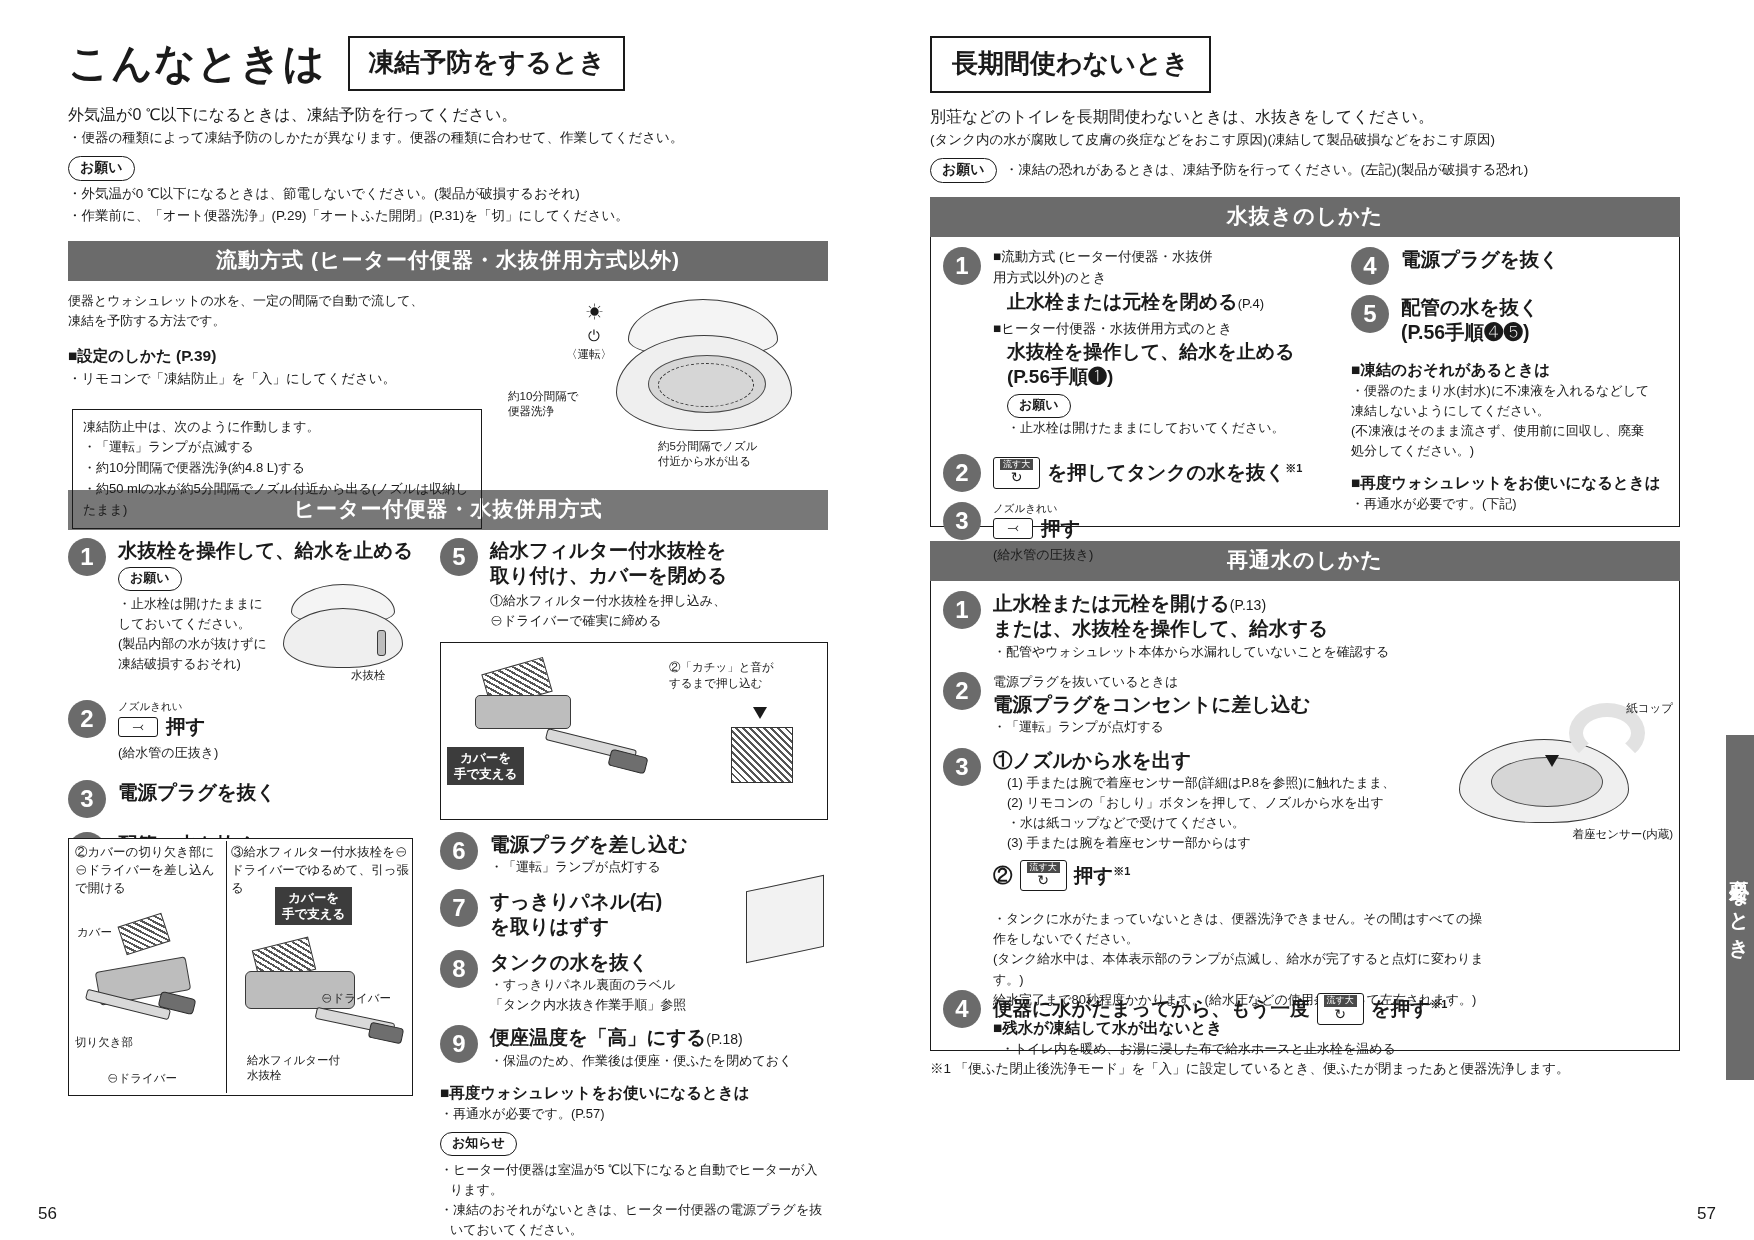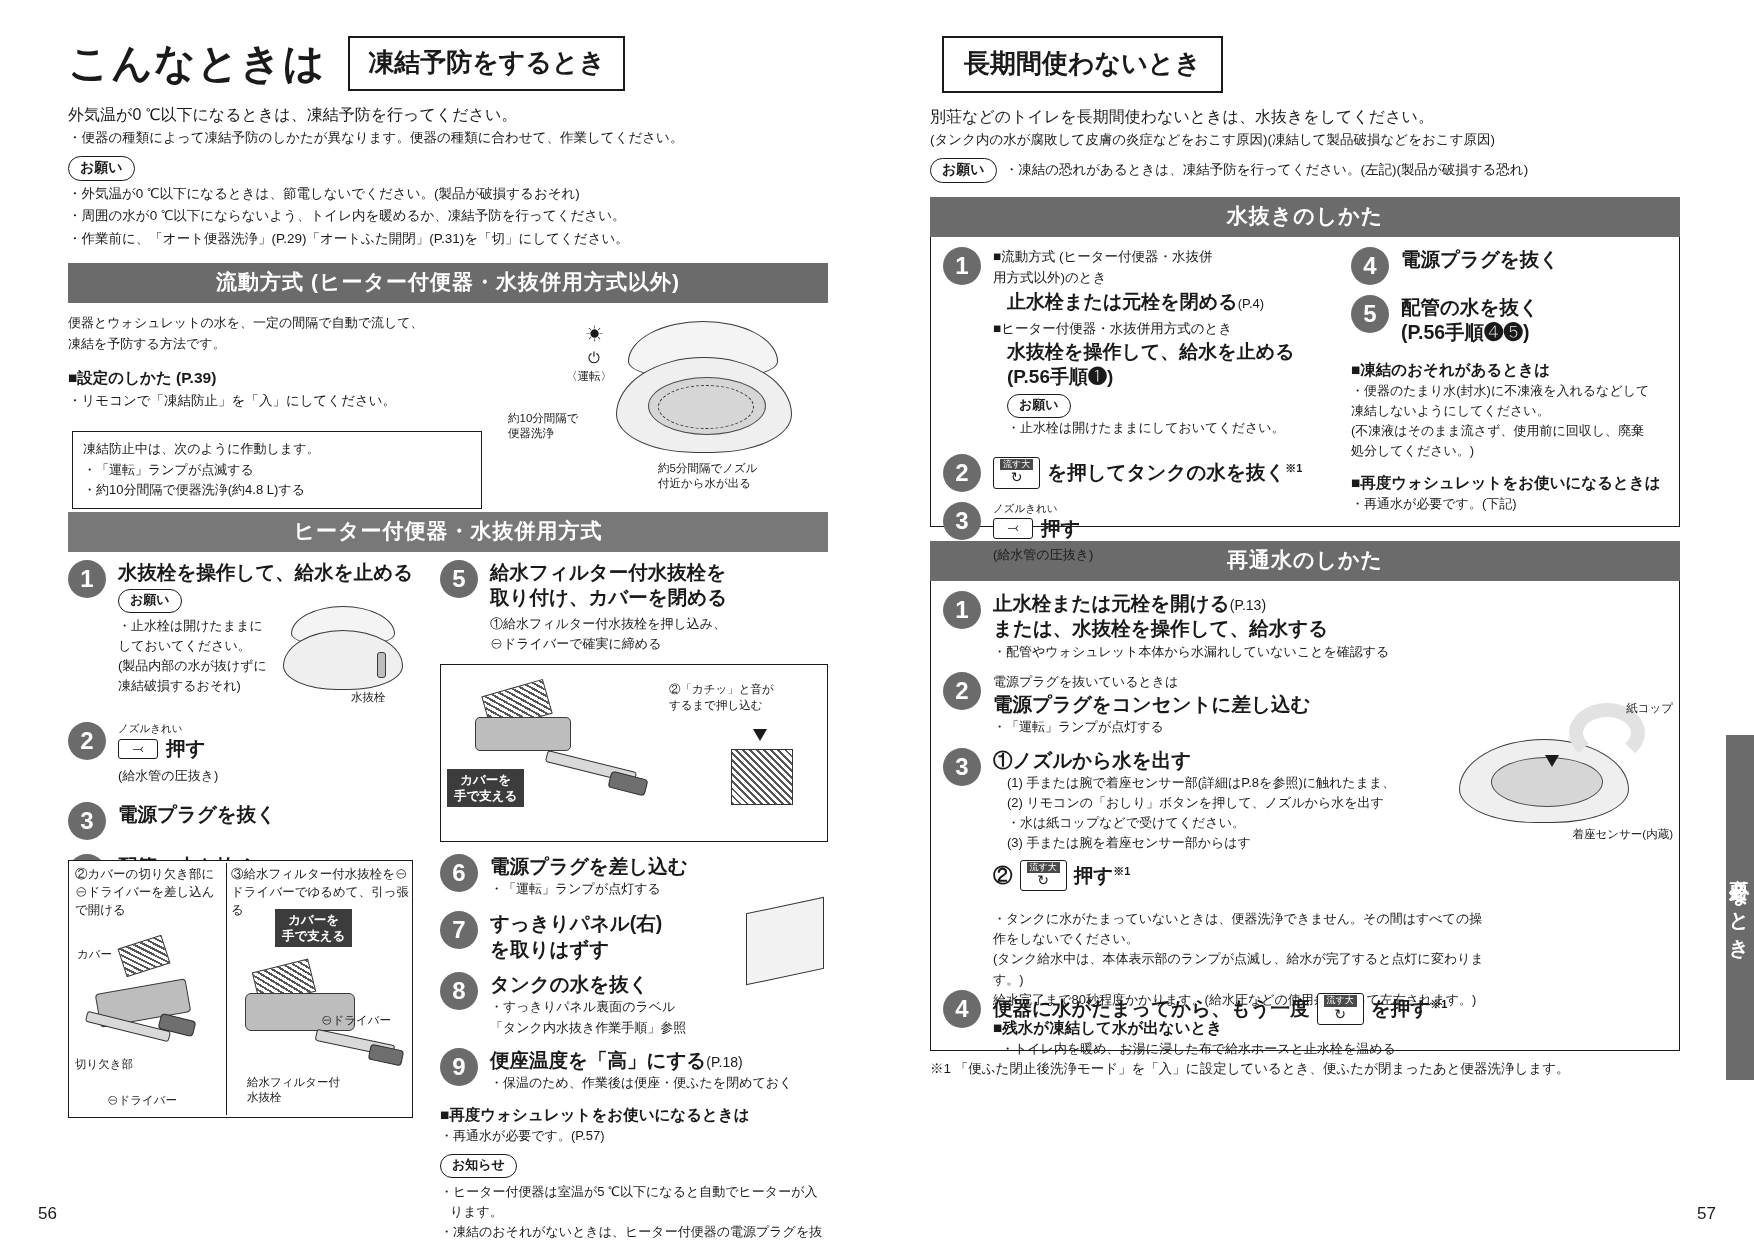--- a/index.html
+++ b/index.html
@@ -20,21 +20,21 @@
 
   .big-title {
     font-size:41px; font-weight:bold; letter-spacing:1px;
     display:inline-block; vertical-align:middle;font-family:Liberation Mono, monospace;
   }
   .title-box {
     display:inline-block; vertical-align:middle;
     border:2px solid #1a1a1a; padding:7px 18px 9px;
     font-size:26px; font-weight:bold; margin-left:18px;
   }
-  .title-box.solo { margin-left:12px; }
+  .title-box.solo { margin-left:0; }
 
   .lead { font-size:16px; margin:14px 0 2px; }
   .sub  { font-size:13.5px; margin:2px 0; line-height:1.5; }
   .sub.ind { padding-left:10px; text-indent:-10px; }
 
   .pill {
     display:inline-block; border:1.6px solid #1a1a1a; border-radius:13px;
     padding:1px 11px 3px; font-size:14px; font-weight:bold;
     background:#fff; line-height:1.35;
   }
@@ -143,37 +143,37 @@
       <span class="big-title">こんなときは</span>
       <span class="title-box">凍結予防をするとき</span>
     </div>
 
     <div class="lead">外気温が0 ℃以下になるときは、凍結予防を行ってください。</div>
     <div class="sub ind">・便器の種類によって凍結予防のしかたが異なります。便器の種類に合わせて、作業してください。</div>
 
     <div style="margin-top:8px">
       <span class="pill">お願い</span>
       <div class="sub ind" style="margin-top:3px">・外気温が0 ℃以下になるときは、節電しないでください。(製品が破損するおそれ)</div>
-      <div class="sub ind">・周囲の水が0 ℃以下にならないよう、トイレ内を暖めるか、凍結予防を行ってください。</div>
       <div class="sub ind">・作業前に、「オート便器洗浄」(P.29)「オートふた開閉」(P.31)を「切」にしてください。</div>
     </div>
 
     <div class="bar">流動方式 (ヒーター付便器・水抜併用方式以外)</div>
 
     <div style="position:relative; height:185px; border-bottom:0;">
       <div style="font-size:13px; line-height:1.6; margin-top:10px; white-space:pre-line; width:420px">便器とウォシュレットの水を、一定の間隔で自動で流して、
 凍結を予防する方法です。</div>
 
       <div style="font-size:15.5px; font-weight:bold; margin-top:14px">■設定のしかた (P.39)</div>
       <div class="sub" style="margin-top:2px">・リモコンで「凍結防止」を「入」にしてください。</div>
 
       <div class="note-box" style="position:absolute; left:4px; top:118px; width:410px">
         <div>凍結防止中は、次のように作動します。</div>
         <div>・「運転」ランプが点滅する</div>
         <div>・約10分間隔で便器洗浄(約4.8 L)する</div>
+        <div>・約50 mlの水が約5分間隔でノズル付近から出る(ノズルは収納したまま)</div>
       </div>
 
       <div style="position:absolute; left:440px; top:2px; width:300px; height:180px">
         <div class="lid" style="left:120px; top:6px; width:150px; height:58px;"></div>
         <div class="toilet" style="left:108px; top:42px; width:176px; height:96px;"></div>
         <div class="bowl-inner" style="left:140px; top:62px; width:118px; height:58px;"></div>
         <div class="dash-ellipse" style="left:150px; top:70px; width:96px; height:44px;"></div>
         <div style="position:absolute; left:78px; top:10px; font-size:17px">☀</div>
         <div style="position:absolute; left:80px; top:34px; font-size:15px">⏻</div>
         <div class="figlabel" style="left:58px; top:54px;">〈運転〉</div>

